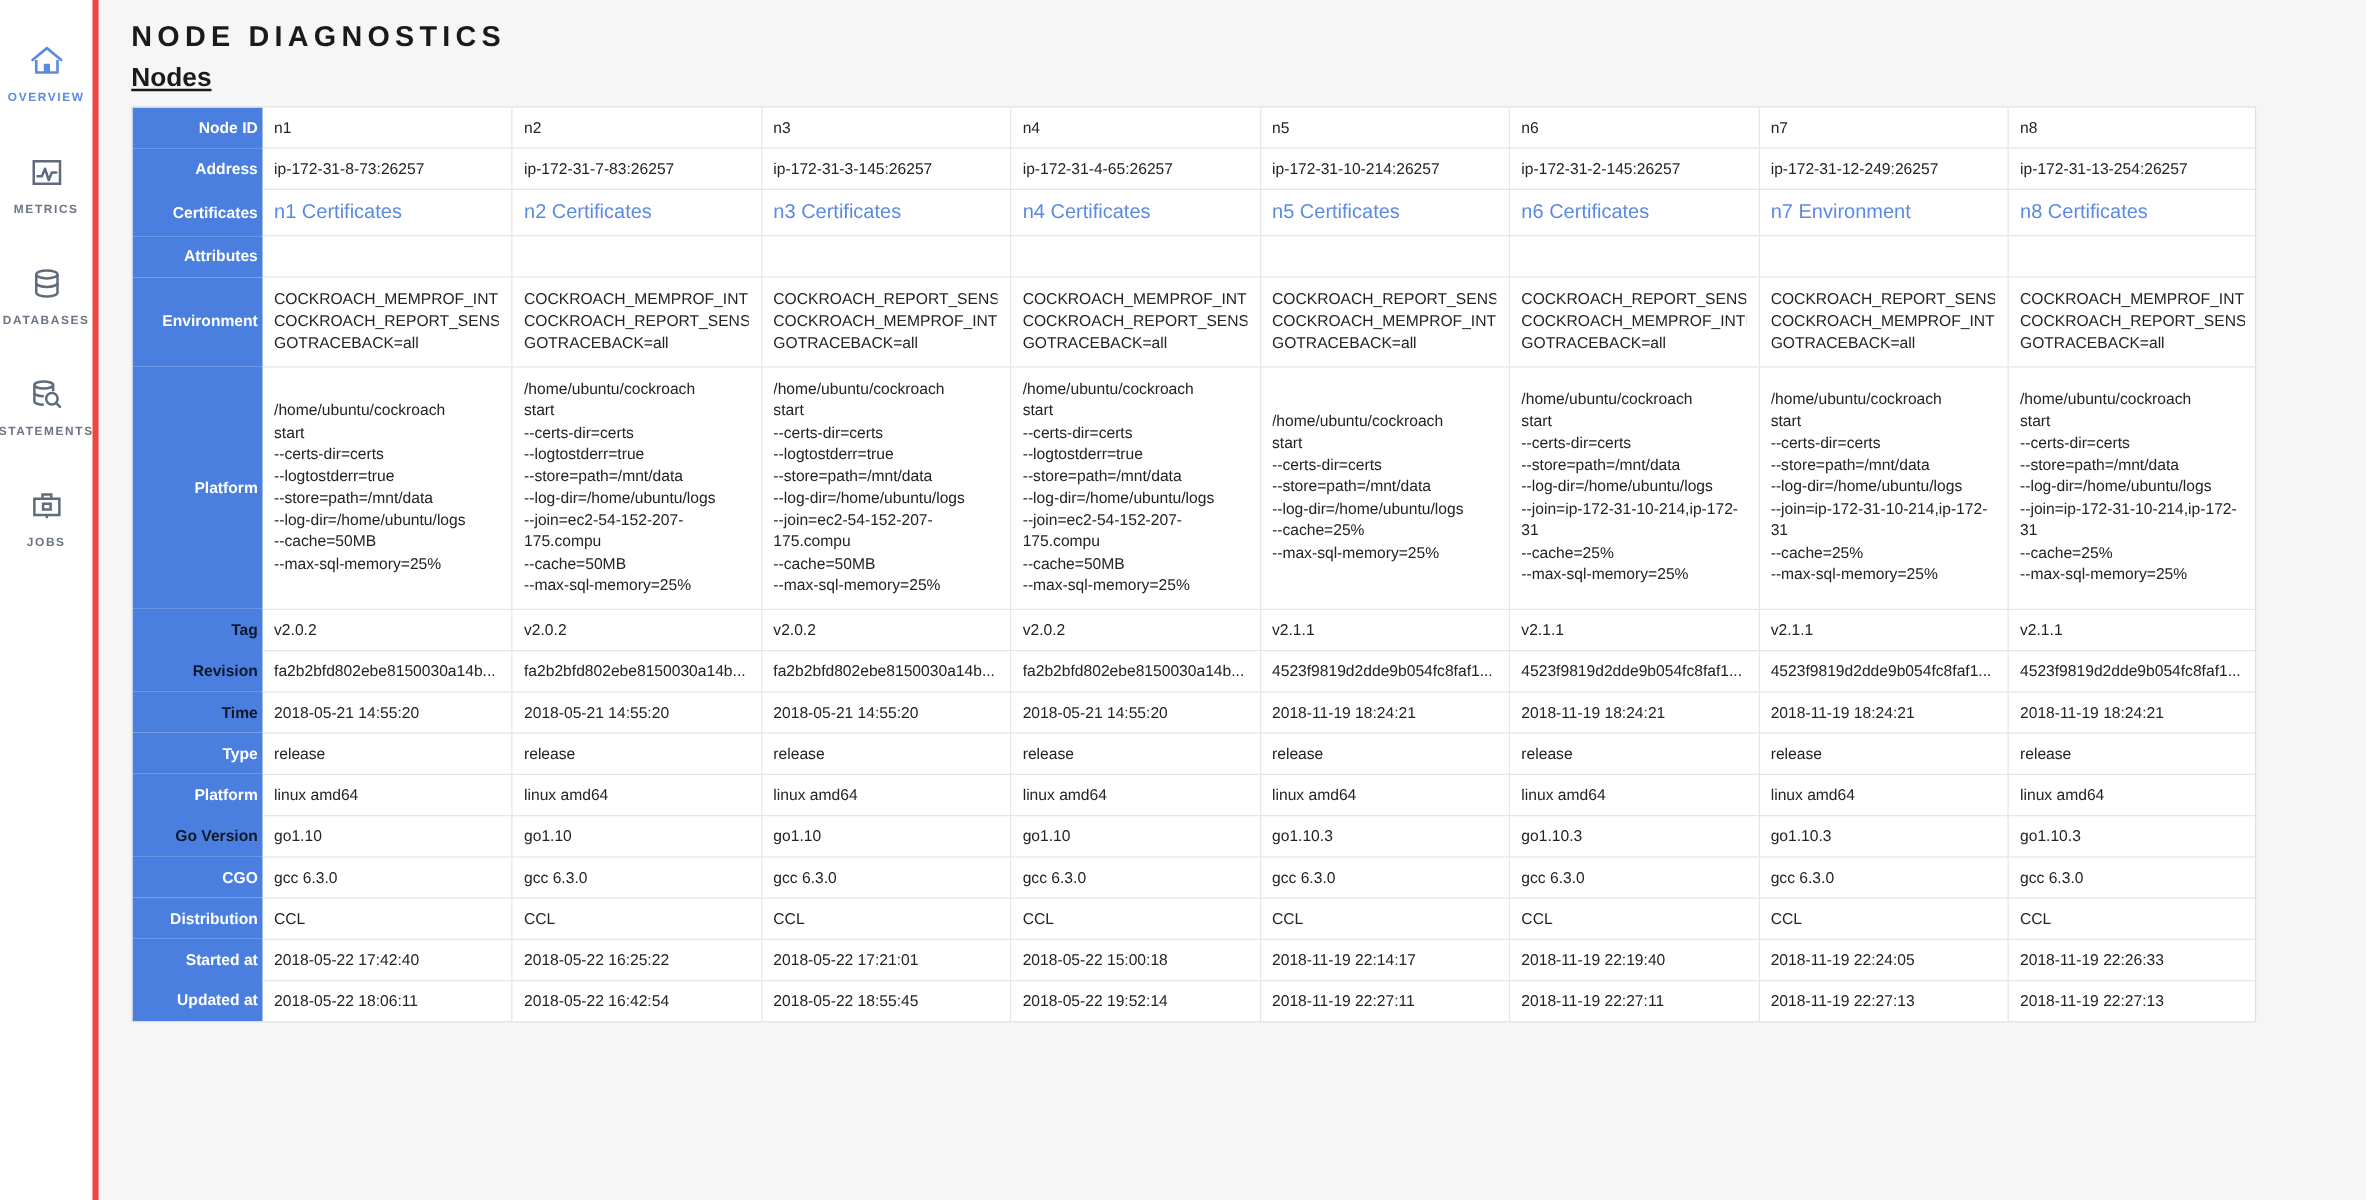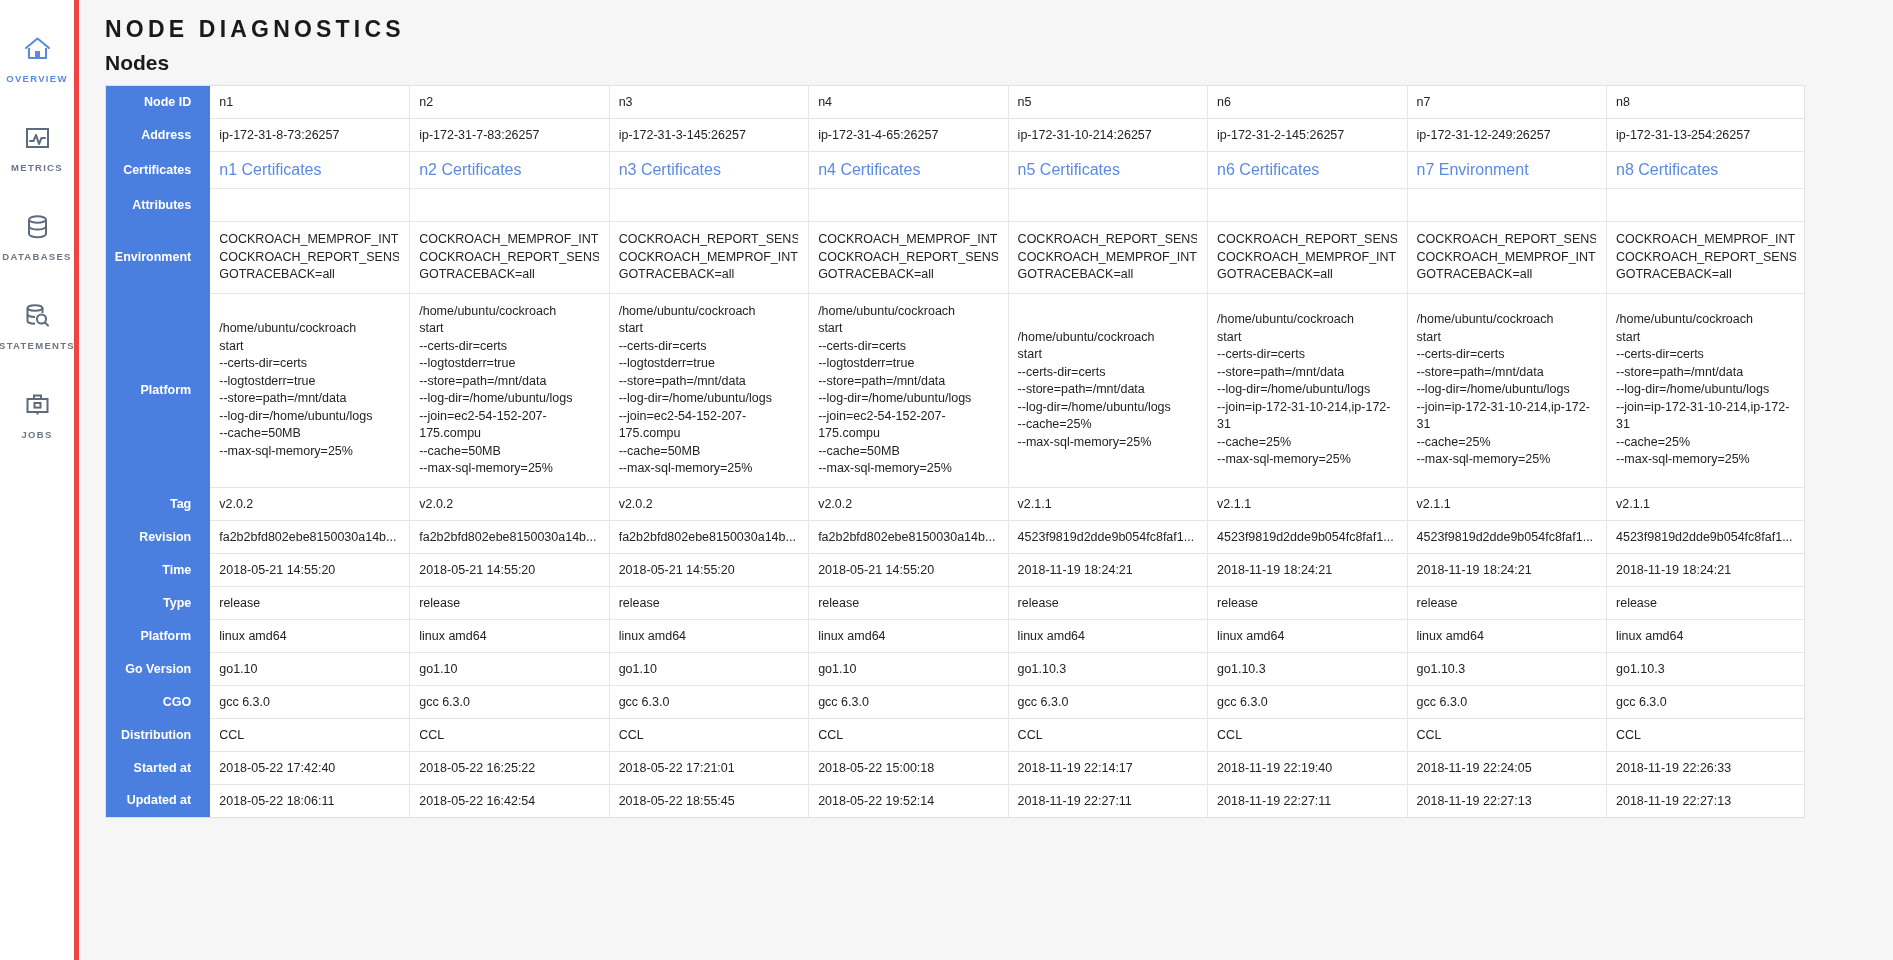--- a/index.html
+++ b/index.html
@@ -56,20 +56,21 @@
     font-weight: 700;
     letter-spacing: 4.2px;
     color: #1a1a1a;
     padding: 16px 10px 0 26px;
   }
   #section-title {
     font-size: 21px;
     font-weight: 700;
     color: #1a1a1a;
     padding: 8px 0 10px 26px;
+    text-decoration: underline;
   }
 
   
   #table-wrap {
     margin-left: 26px;
     margin-right: 0;
     width: 1700px;
     background: #ffffff;
     border: 1px solid #e0e0e0;
     overflow: hidden;
@@ -81,26 +82,26 @@
   }
   table#nodes-table col.labelcol { width: 104px; }
   table#nodes-table col.datacol  { width: 199px; }
 
   #nodes-table th.rowlabel {
     background: #4a7fe0;
     color: #ffffff;
     font-size: 12.5px;
     font-weight: 600;
     text-align: right;
-    padding: 8px 19px 8px 6px;
+    padding: 8px 4px 8px 6px;
     vertical-align: middle;
     border: none;
     white-space: nowrap;
   }
-  #nodes-table th.rowlabel.warn { color: #ffffff; }
+  #nodes-table th.rowlabel.warn { color: #0f172a; }
 
   #nodes-table td.cell {
     font-size: 12.5px;
     color: #232323;
     padding: 9px 10px 9px 9px;
     vertical-align: middle;
     border-bottom: 1px solid #e6e6e6;
     border-right: 1px solid #e6e6e6;
     background: #ffffff;
     white-space: nowrap;

